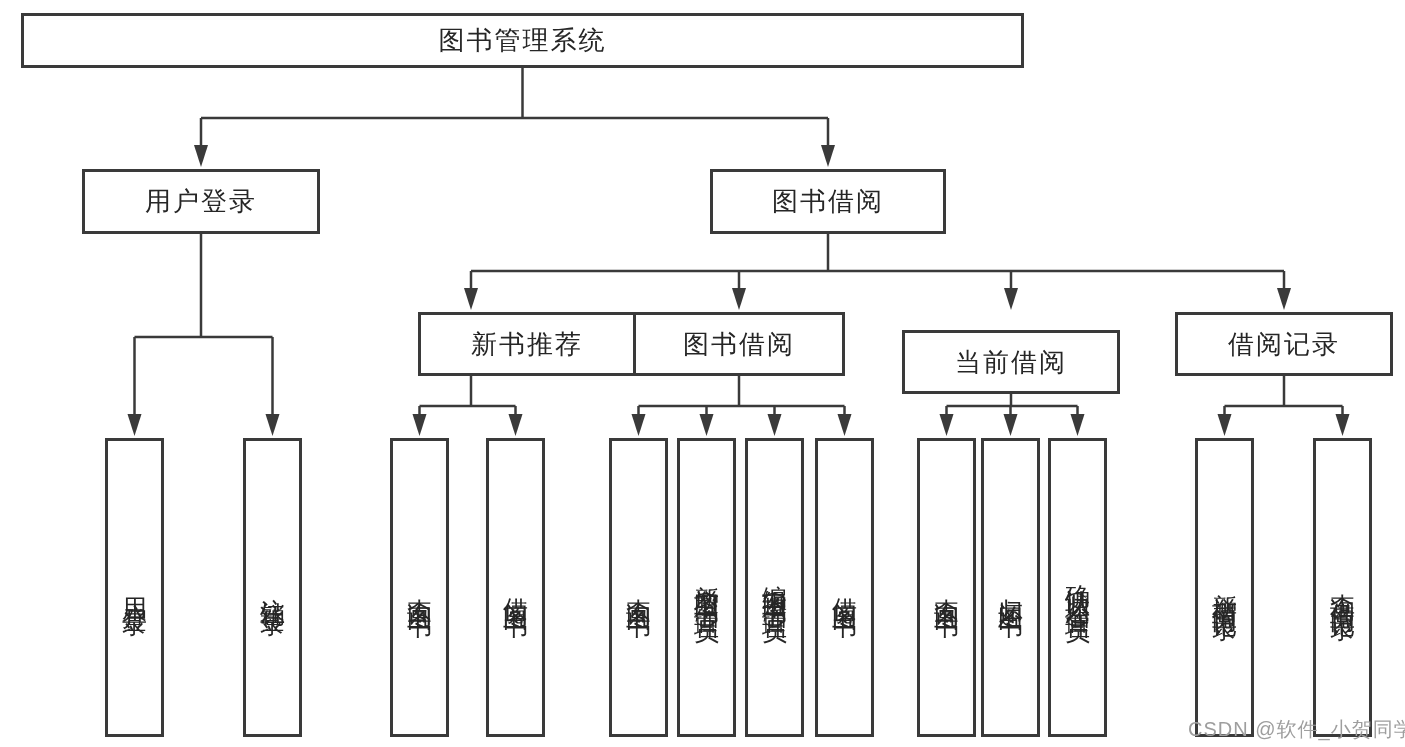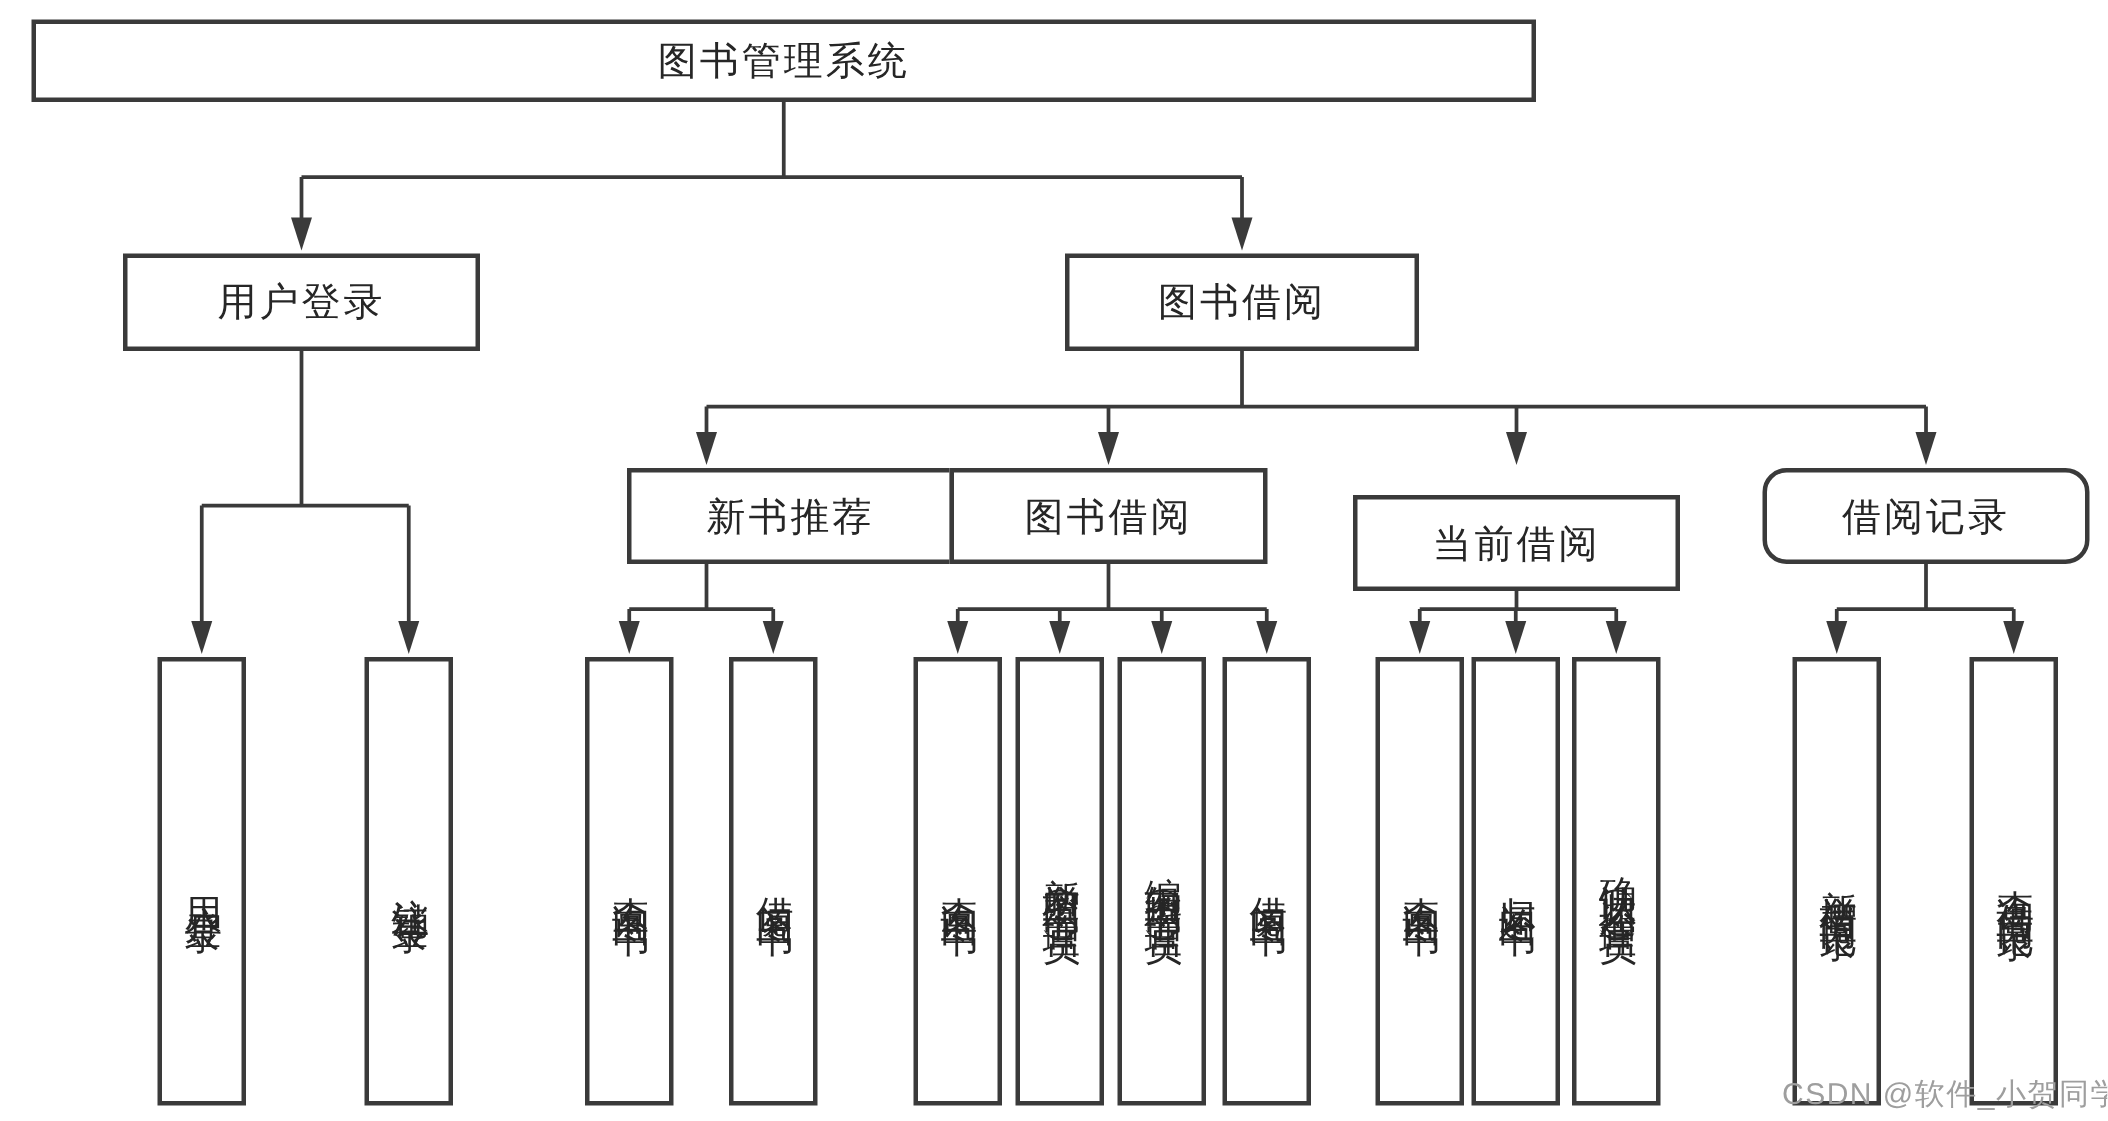--- a/index.html
+++ b/index.html
@@ -22,21 +22,21 @@
     letter-spacing:2px;
     white-space:nowrap;
   }
   .root{left:21px;top:13px;width:1003px;height:55px;}
   .lv1-a{left:82px;top:169px;width:238px;height:65px;}
   .lv1-b{left:710px;top:169px;width:236px;height:65px;}
   .lv2{top:312px;height:64px;}
   .lv2-a{left:383px;width:218px;margin-left:35px;}
   .lv2-b{left:633px;width:212px;}
   .lv2-c{left:902px;width:218px;margin-top:18px;}
-  .lv2-d{left:1175px;width:218px;border-radius:16px;}
+  .lv2-d{left:1175px;width:218px;}
   .leaf{
     position:absolute;
     top:438px;height:299px;width:59px;
     box-sizing:border-box;
     border:3px solid #3a3a3a;
     background:#ffffff;
     display:flex;align-items:center;justify-content:center;
     writing-mode:vertical-lr;
     text-orientation:mixed;
     color:#262626;

